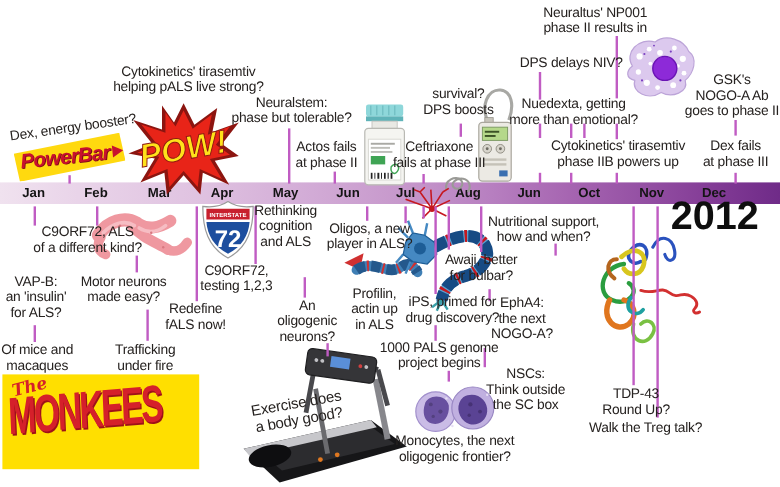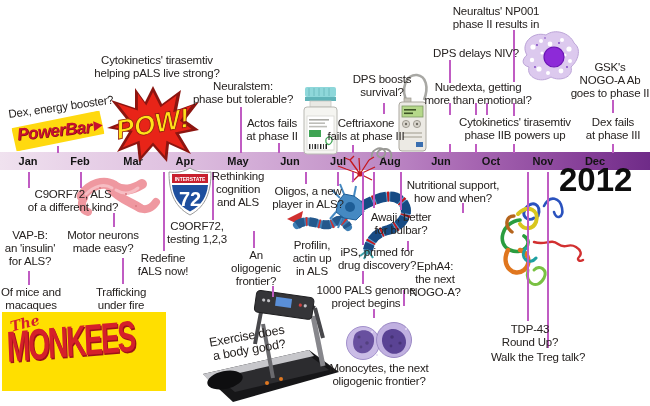--- a/index.html
+++ b/index.html
@@ -317,22 +317,22 @@
   </div>
   <div class="lbl" style="left:222px;top:117px;width:100px">
     <div>Actos fails</div>
     <div>at phase II</div>
   </div>
   <div class="lbl" style="left:318px;top:117px;width:96px">
     <div>Ceftriaxone</div>
     <div>fails at phase III</div>
   </div>
   <div class="lbl" style="left:340px;top:73px;width:84px">
+    <div>survival?</div>
     <div>DPS boosts</div>
-    <div>survival?</div>
   </div>
   <div class="lbl" style="left:424px;top:47px;width:104px">
     <div>DPS delays NIV?</div>
   </div>
   <div class="lbl" style="left:416px;top:81px;width:124px">
     <div>Nuedexta, getting</div>
     <div>more than emotional?</div>
   </div>
   <div class="lbl" style="left:434px;top:5px;width:124px">
     <div>Neuraltus' NP001</div>
@@ -382,21 +382,21 @@
     <div>testing 1,2,3</div>
   </div>
   <div class="lbl" style="left:199px;top:170px;width:78px">
     <div>Rethinking</div>
     <div>cognition</div>
     <div>and ALS</div>
   </div>
   <div class="lbl" style="left:217px;top:249px;width:78px">
     <div>An</div>
     <div>oligogenic</div>
-    <div>frontier?</div>
+    <div>neurons?</div>
   </div>
   <div class="lbl rot-ex" style="left:192px;top:329px;width:112px">
     <div>Exercise does</div>
     <div>a body good?</div>
   </div>
   <div class="lbl" style="left:260px;top:185px;width:96px">
     <div>Oligos, a new</div>
     <div>player in ALS?</div>
   </div>
   <div class="lbl" style="left:274px;top:239px;width:76px">
@@ -405,33 +405,38 @@
     <div>in ALS</div>
   </div>
   <div class="lbl" style="left:327px;top:246px;width:100px">
     <div>iPS, primed for</div>
     <div>drug discovery?</div>
   </div>
   <div class="lbl" style="left:357px;top:211px;width:88px">
     <div>Awaji, better</div>
     <div>for bulbar?</div>
   </div>
-  <div class="lbl" style="left:406px;top:260px;width:58px">
+  <div class="lbl" style="left:406px;top:247px;width:58px">
     <div>EphA4:</div>
     <div>the next</div>
     <div>NOGO-A?</div>
   </div>
   <div class="lbl" style="left:316px;top:284px;width:100px">
     <div>1000 PALS genome</div>
     <div>project begins</div>
   </div>
   <div class="lbl" style="left:320px;top:362px;width:118px">
     <div>Monocytes, the next</div>
     <div>oligogenic frontier?</div>
   </div>
+  <div class="lbl" style="left:399px;top:306px;width:78px">
+    <div>NSCs:</div>
+    <div>Think outside</div>
+    <div>the SC box</div>
+  </div>
   <div class="lbl" style="left:394px;top:179px;width:118px">
     <div>Nutritional support,</div>
     <div>how and when?</div>
   </div>
   <div class="lbl" style="left:491px;top:323px;width:78px">
     <div>TDP-43</div>
     <div>Round Up?</div>
   </div>
   <div class="lbl" style="left:479px;top:351px;width:118px">
     <div>Walk the Treg talk?</div>

